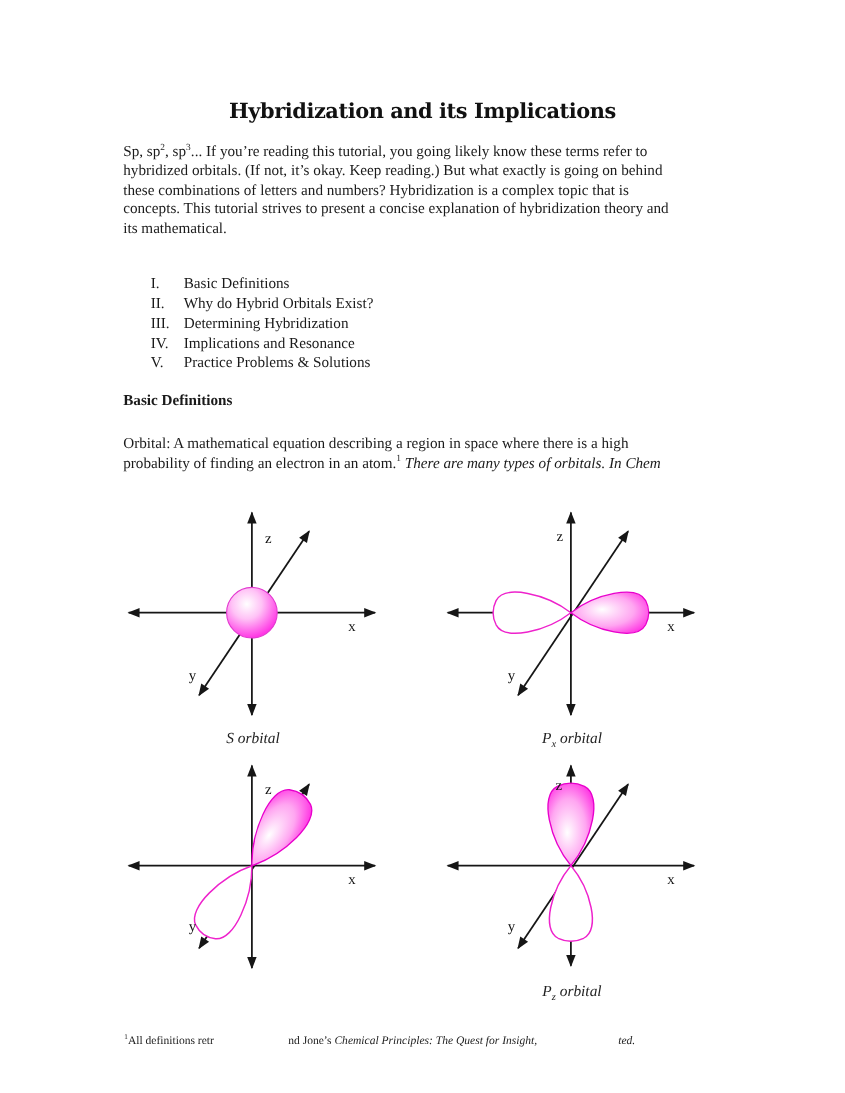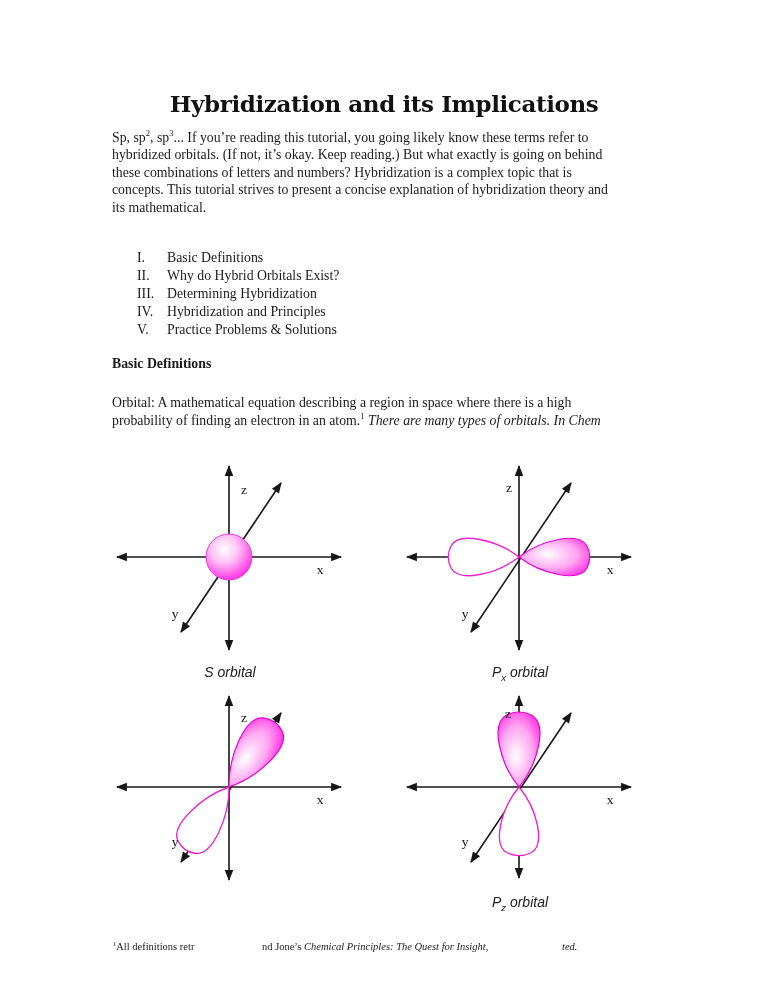--- a/index.html
+++ b/index.html
@@ -3,37 +3,37 @@
 <meta charset="utf-8">
 <style>
   * { margin:0; padding:0; box-sizing:border-box; }
   html,body { width:768px; height:994px; background:#ffffff; }
   .page {
     position:relative; width:768px; height:994px; background:#ffffff; overflow:hidden;
     font-family:"Liberation Serif", serif; color:#1a1a1a;
   }
   .doc-title {
     position:absolute; top:90px; left:0; width:768px; text-align:center;
-    font-family:"DejaVu Serif", serif; font-weight:bold; font-size:23px; letter-spacing:-0.4px;
+    font-family:"DejaVu Serif", serif; font-weight:bold; font-size:19px; letter-spacing:-0.4px;
     color:#111;
   }
   .text-block { position:absolute; left:112px; width:630px; font-size:13.8px; line-height:17.4px; }
   .intro { top:129px; }
   .definition { top:394px; line-height:18px; }
   sup.tsup { font-size:0.62em; vertical-align:super; line-height:0; }
   .toc { position:absolute; top:249px; left:137px; font-size:13.8px; line-height:18px; }
   .toc-row { display:flex; }
   .toc-num { width:30px; }
   .section-heading { position:absolute; top:356px; left:112px; font-size:13.8px; font-weight:bold; }
   .ital { font-style:italic; }
   .fig { position:absolute; width:250px; }
   .fig svg { display:block; }
   .figcaption {
     width:250px; text-align:center; margin-top:6px;
-    font-family:Liberation Sans, sans-serif; font-style:italic; font-size:14px; color:#222;
+    font-family:Liberation Serif, serif; font-style:italic; font-size:14px; color:#222;
   }
   .figcaption sub { font-size:9.5px; }
   .axis-label { font-family:"Liberation Serif", serif; font-size:13.5px; fill:#111; font-style:normal; }
   .footnote { position:absolute; top:941px; left:0; width:768px; height:20px; font-size:10.5px; color:#222; }
   .footnote .frag { position:absolute; top:0; white-space:nowrap; }
   .fn1 { left:113px; } .fn2 { left:262px; } .fn3 { left:562px; }
 </style>
 </head>
 <body>
 
@@ -57,21 +57,21 @@
     <div class="toc-row">
         <span class="toc-num">II.</span>
         <span>Why do Hybrid Orbitals Exist?</span>
       </div>
     <div class="toc-row">
         <span class="toc-num">III.</span>
         <span>Determining Hybridization</span>
       </div>
     <div class="toc-row">
         <span class="toc-num">IV.</span>
-        <span>Hybridization and Principles</span>
+        <span>Implications and Resonance</span>
       </div>
     <div class="toc-row">
         <span class="toc-num">V.</span>
         <span>Practice Problems &amp; Solutions</span>
       </div>
   </div>
 
   <div class="section-heading">Basic Definitions</div>
 
   <div class="text-block definition">

